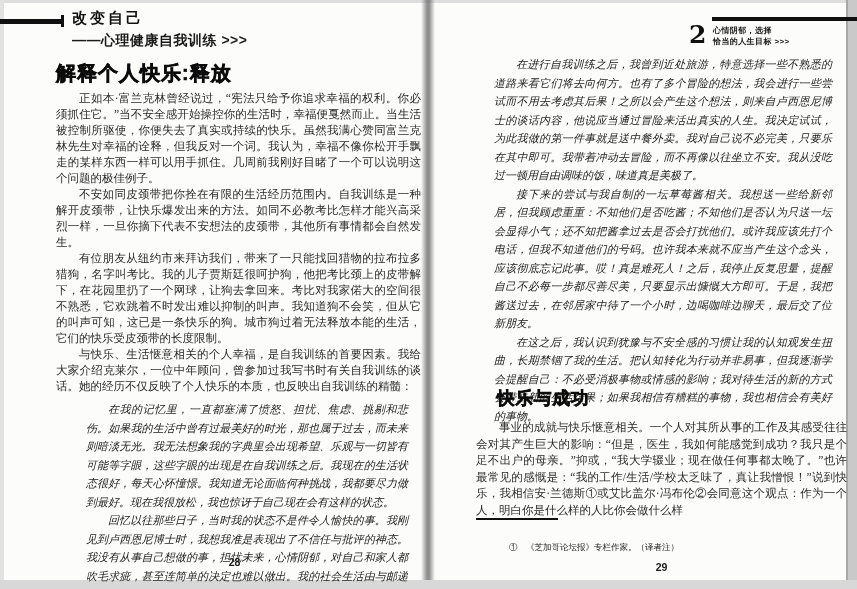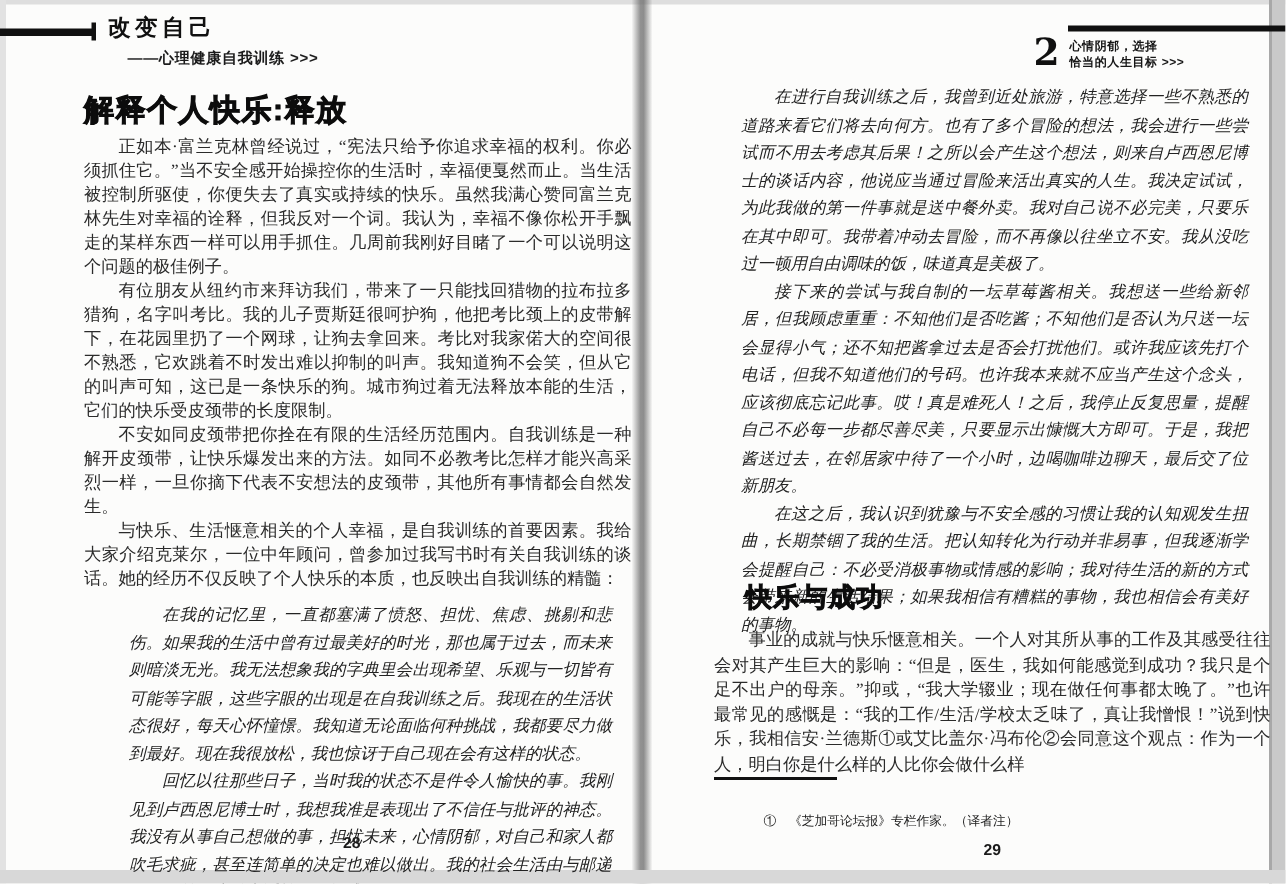--- a/index.html
+++ b/index.html
@@ -20,21 +20,21 @@
     background:linear-gradient(to right,rgba(110,110,110,0) 0%,rgba(110,110,110,0.75) 42%,rgba(110,110,110,0.78) 58%,rgba(110,110,110,0) 100%);}
 
   .page{position:absolute;top:0;height:589px;}
   .page-left{left:0;width:428px;}
   .page-right{left:429px;width:417px;}
 
   
   .lp-bar{position:absolute;left:0;top:19px;width:62px;height:5px;background:#101010;}
   .lp-bar-stub{position:absolute;left:61px;top:15px;width:3px;height:12px;background:#101010;}
   .lp-title{position:absolute;left:72px;top:9px;font-size:15px;font-weight:700;letter-spacing:3px;color:#101010;}
-  .lp-subtitle{position:absolute;left:85px;top:32px;font-size:10px;font-weight:700;letter-spacing:0.5px;color:#1c1c1c;}
+  .lp-subtitle{position:absolute;left:72px;top:32px;font-size:14px;font-weight:700;letter-spacing:0.5px;color:#1c1c1c;}
 
   .lp-section{position:absolute;left:56px;top:60px;margin:0;font-size:20px;font-weight:900;letter-spacing:1px;color:#0c0c0c;
     font-family:"Liberation Sans",sans-serif;-webkit-text-stroke:0.6px #0c0c0c;}
 
   .lp-body{position:absolute;left:56px;top:90px;width:365px;}
   .lp-body p{margin:0;text-indent:2em;font-size:11.5px;line-height:16px;text-align:justify;color:#2b2b2b;
     font-family:"Liberation Serif",serif;}
 
   .lp-quote{position:absolute;left:86px;top:401px;width:322px;}
   .quote p{margin:0;text-indent:2em;font-size:11px;line-height:18.5px;text-align:justify;color:#222;
@@ -79,22 +79,22 @@
 
     <div class="lp-bar"></div>
     <div class="lp-bar-stub"></div>
     <div class="lp-title">改变自己</div>
     <div class="lp-subtitle">——心理健康自我训练 &gt;&gt;&gt;</div>
 
     <h1 class="lp-section">解释个人快乐:释放</h1>
 
     <div class="lp-body">
       <p>正如本·富兰克林曾经说过，“宪法只给予你追求幸福的权利。你必须抓住它。”当不安全感开始操控你的生活时，幸福便戛然而止。当生活被控制所驱使，你便失去了真实或持续的快乐。虽然我满心赞同富兰克林先生对幸福的诠释，但我反对一个词。我认为，幸福不像你松开手飘走的某样东西一样可以用手抓住。几周前我刚好目睹了一个可以说明这个问题的极佳例子。</p>
+      <p>不安如同皮颈带把你拴在有限的生活经历范围内。自我训练是一种解开皮颈带，让快乐爆发出来的方法。如同不必教考比怎样才能兴高采烈一样，一旦你摘下代表不安想法的皮颈带，其他所有事情都会自然发生。</p>
       <p>有位朋友从纽约市来拜访我们，带来了一只能找回猎物的拉布拉多猎狗，名字叫考比。我的儿子贾斯廷很呵护狗，他把考比颈上的皮带解下，在花园里扔了一个网球，让狗去拿回来。考比对我家偌大的空间很不熟悉，它欢跳着不时发出难以抑制的叫声。我知道狗不会笑，但从它的叫声可知，这已是一条快乐的狗。城市狗过着无法释放本能的生活，它们的快乐受皮颈带的长度限制。</p>
-      <p>不安如同皮颈带把你拴在有限的生活经历范围内。自我训练是一种解开皮颈带，让快乐爆发出来的方法。如同不必教考比怎样才能兴高采烈一样，一旦你摘下代表不安想法的皮颈带，其他所有事情都会自然发生。</p>
       <p>与快乐、生活惬意相关的个人幸福，是自我训练的首要因素。我给大家介绍克莱尔，一位中年顾问，曾参加过我写书时有关自我训练的谈话。她的经历不仅反映了个人快乐的本质，也反映出自我训练的精髓：</p>
     </div>
 
     <div class="lp-quote quote">
       <p>在我的记忆里，一直都塞满了愤怒、担忧、焦虑、挑剔和悲伤。如果我的生活中曾有过最美好的时光，那也属于过去，而未来则暗淡无光。我无法想象我的字典里会出现希望、乐观与一切皆有可能等字眼，这些字眼的出现是在自我训练之后。我现在的生活状态很好，每天心怀憧憬。我知道无论面临何种挑战，我都要尽力做到最好。现在我很放松，我也惊讶于自己现在会有这样的状态。</p>
       <p>回忆以往那些日子，当时我的状态不是件令人愉快的事。我刚见到卢西恩尼博士时，我想我准是表现出了不信任与批评的神态。我没有从事自己想做的事，担忧未来，心情阴郁，对自己和家人都吹毛求疵，甚至连简单的决定也难以做出。我的社会生活由与邮递员开玩笑、为难电话推销员组成。</p>
     </div>
 
     <div class="pagenum lp-pagenum">28</div>
   </section>

